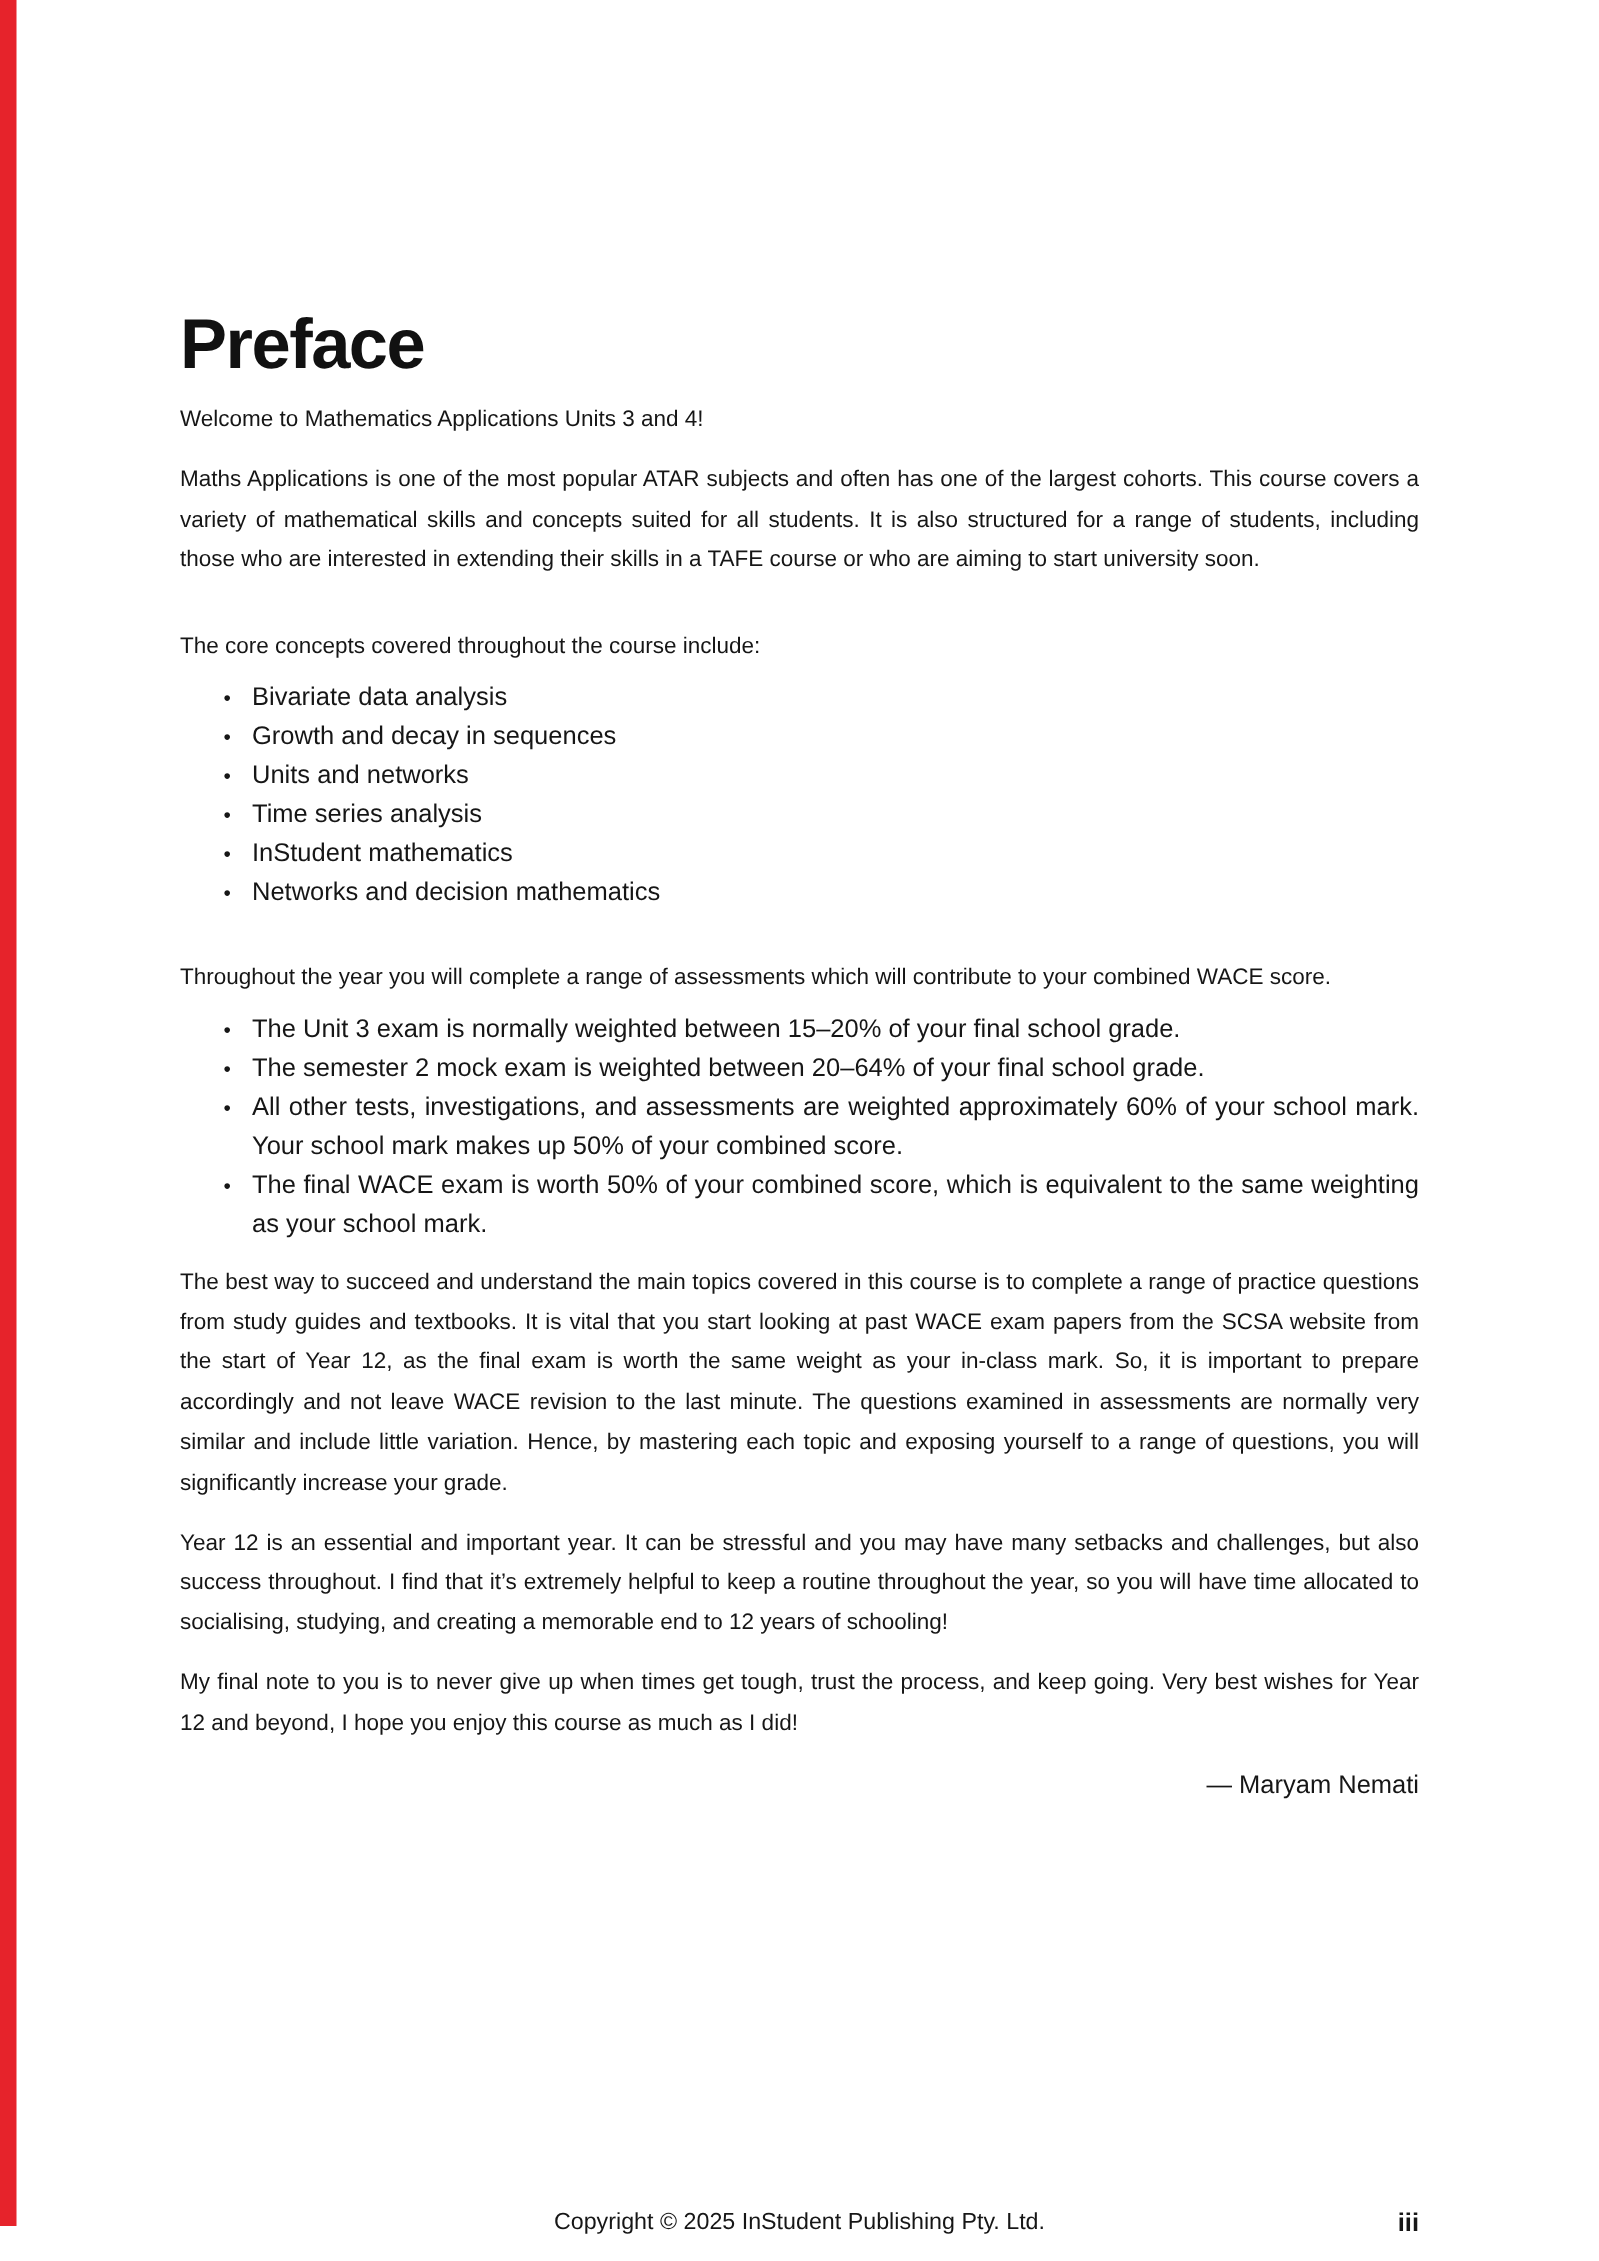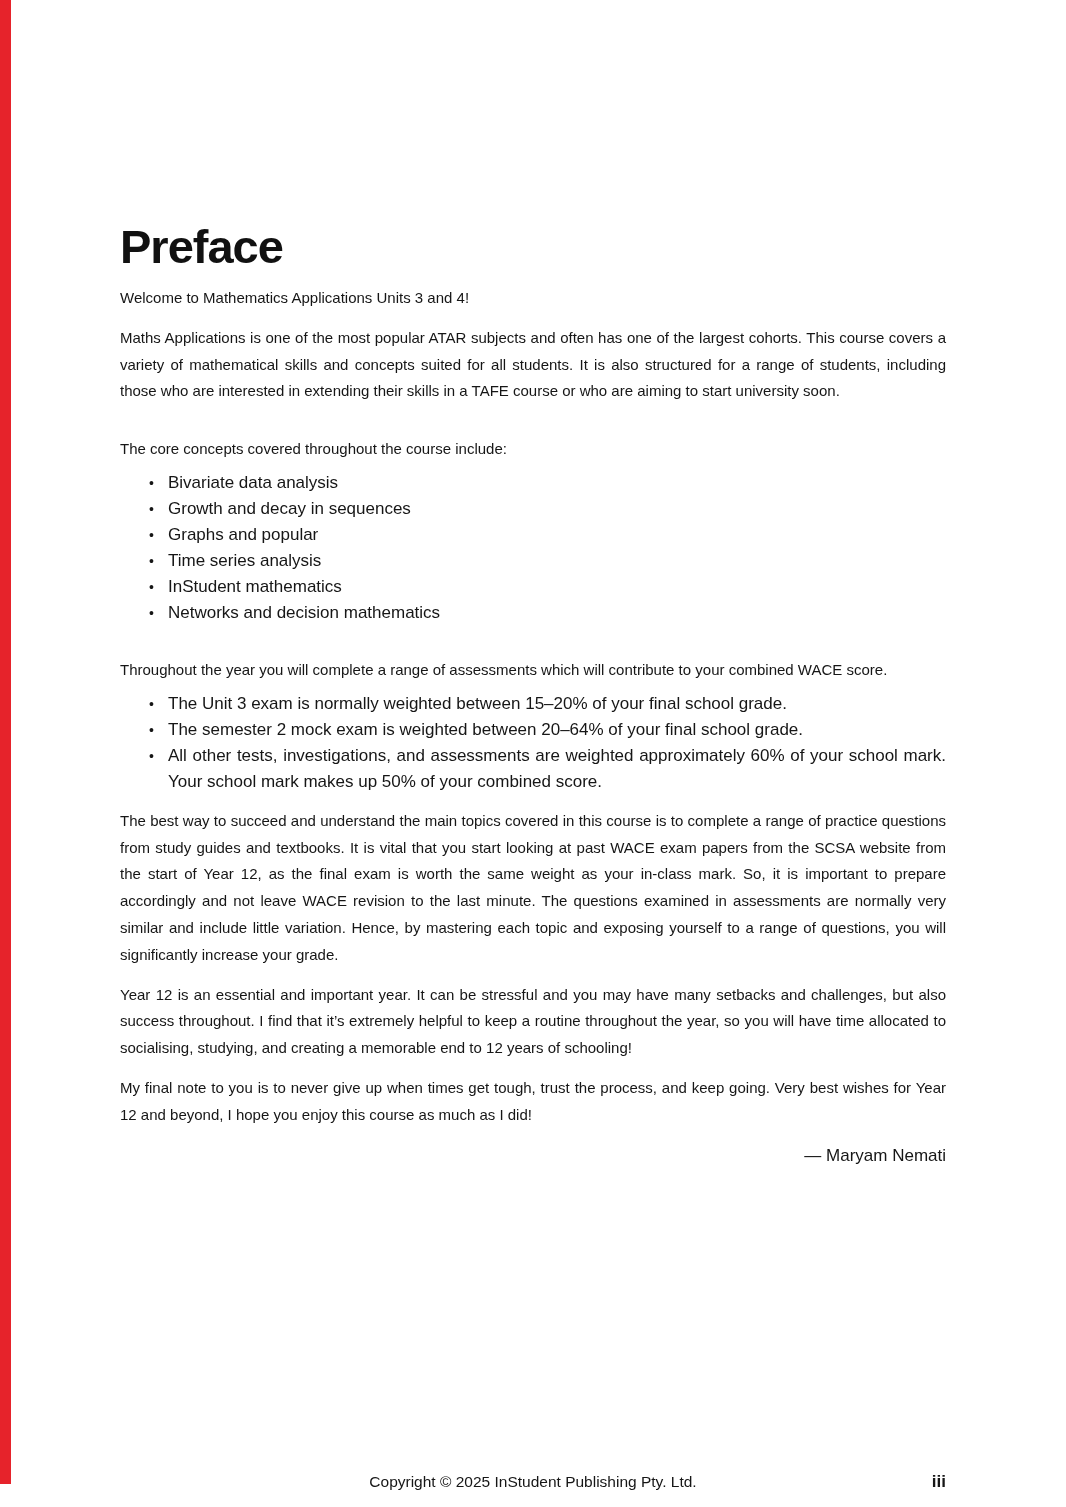--- a/index.html
+++ b/index.html
@@ -18,21 +18,21 @@
     position: absolute;
     left: 0;
     top: 0;
     width: 11px;
     height: 1484px;
   }
 
   .content {
     position: absolute;
     left: 120px;
-    top: 222px;
+    top: 204px;
     width: 826px;
   }
 
   h1.page-title {
     margin: 0 0 13px 0;
     font-size: 47px;
     line-height: 50px;
     font-weight: bold;
     letter-spacing: -1px;
     color: #111111;
@@ -103,32 +103,33 @@
 
   <p class="body-para no-justify">Welcome to Mathematics Applications Units 3 and 4!</p>
 
   <p class="body-para">Maths Applications is one of the most popular ATAR subjects and often has one of the largest cohorts. This course covers a variety of mathematical skills and concepts suited for all students. It is also structured for a range of students, including those who are interested in extending their skills in a TAFE course or who are aiming to start university soon.</p>
 
   <p class="body-para lead-para no-justify">The core concepts covered throughout the course include:</p>
 
   <ul class="bullet-list">
     <li>Bivariate data analysis</li>
     <li>Growth and decay in sequences</li>
-    <li>Graphs and popular</li>
+    <li>Units and networks</li>
     <li>Time series analysis</li>
     <li>InStudent mathematics</li>
     <li>Networks and decision mathematics</li>
   </ul>
 
   <p class="body-para lead-para">Throughout the year you will complete a range of assessments which will contribute to your combined WACE score.</p>
 
   <ul class="bullet-list">
     <li>The Unit 3 exam is normally weighted between 15–20% of your final school grade.</li>
     <li>The semester 2 mock exam is weighted between 20–64% of your final school grade.</li>
     <li>All other tests, investigations, and assessments are weighted approximately 60% of your school mark. Your school mark makes up 50% of your combined score.</li>
+    <li>The final WACE exam is worth 50% of your combined score, which is equivalent to the same weighting as your school mark.</li>
   </ul>
 
   <p class="body-para">The best way to succeed and understand the main topics covered in this course is to complete a range of practice questions from study guides and textbooks.  It is vital that you start looking at past WACE exam papers from the SCSA website from the start of Year 12, as the final exam is worth the same weight as your in-class mark.  So, it is important to prepare accordingly and not leave WACE revision to the last minute.  The questions examined in assessments are normally very similar and include little variation. Hence, by mastering each topic and exposing yourself to a range of questions, you will significantly increase your grade.</p>
 
   <p class="body-para">Year 12 is an essential and important year.  It can be stressful and you may have many setbacks and challenges, but also success throughout.  I find that it’s extremely helpful to keep a routine throughout the year, so you will have time allocated to socialising, studying, and creating a memorable end to 12 years of schooling!</p>
 
   <p class="body-para">My final note to you is to never give up when times get tough, trust the process, and keep going. Very best wishes for Year 12 and beyond, I hope you enjoy this course as much as I did!</p>
 
   <div class="signature">— Maryam Nemati</div>
 </div>

